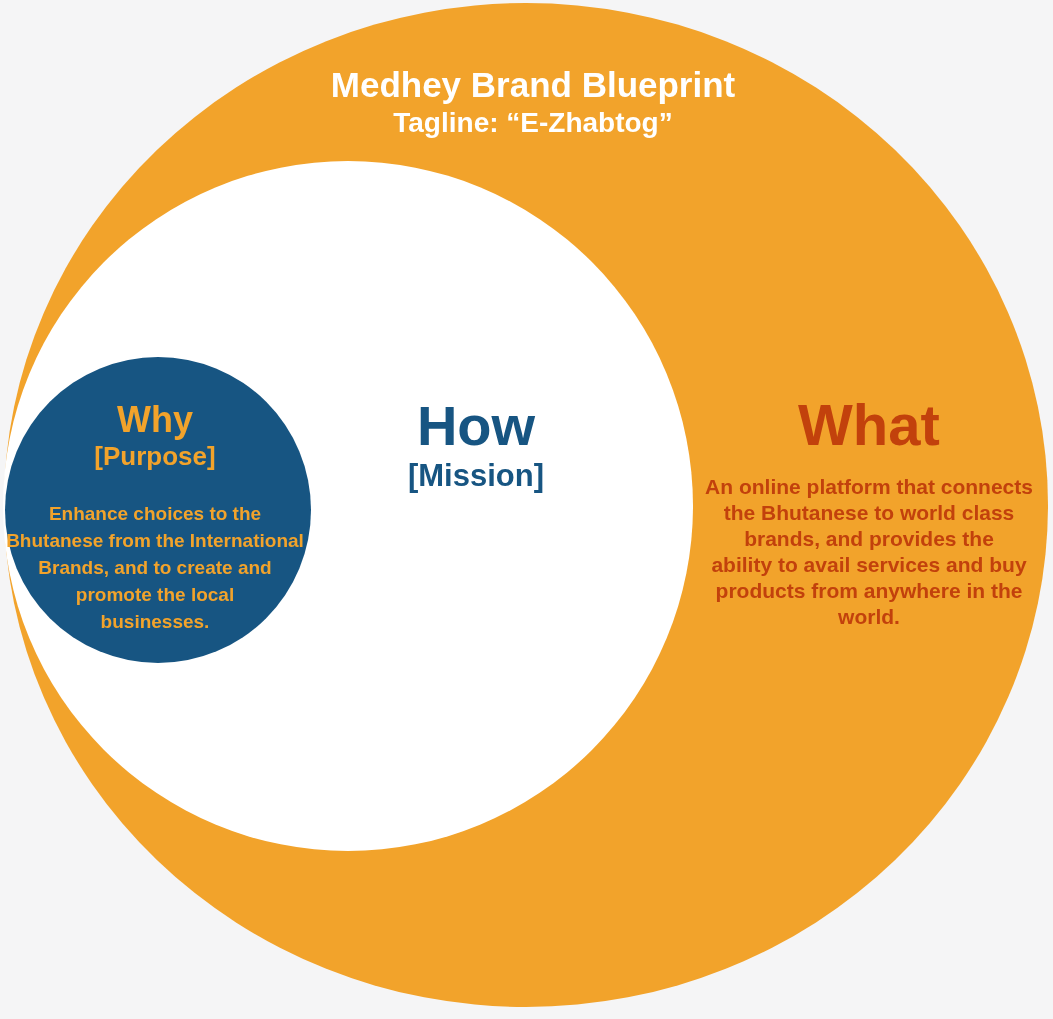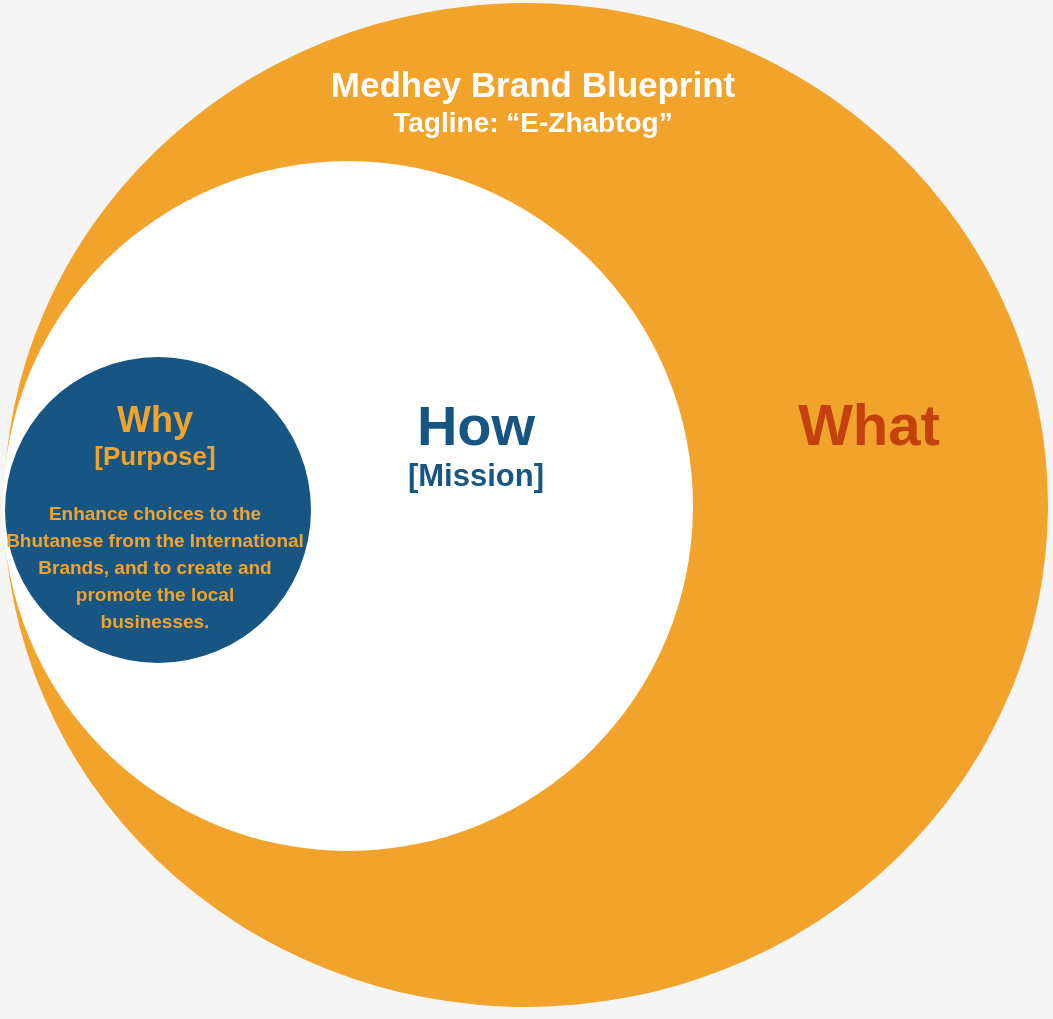--- a/index.html
+++ b/index.html
@@ -88,15 +88,21 @@
 businesses.</div>
   </div>
 
   <div class="text-block block-how">
     <div class="heading">How</div>
     <div class="label">[Mission]</div>
   </div>
 
   <div class="text-block block-what">
     <div class="heading">What</div>
+    <div class="body">An online platform that connects
+the Bhutanese to world class
+brands, and provides the
+ability to avail services and buy
+products from anywhere in the
+world.</div>
   </div>
 
 </div>
 
 </body></html>

